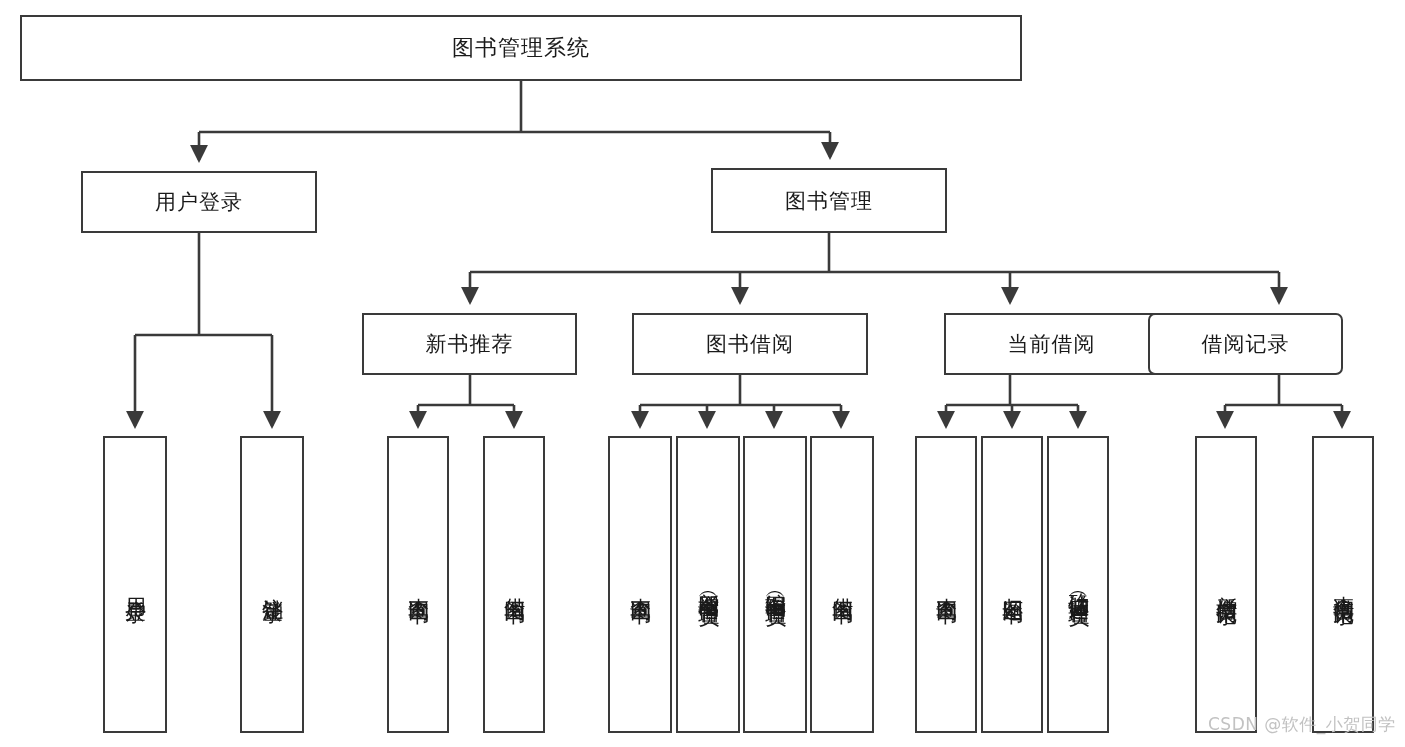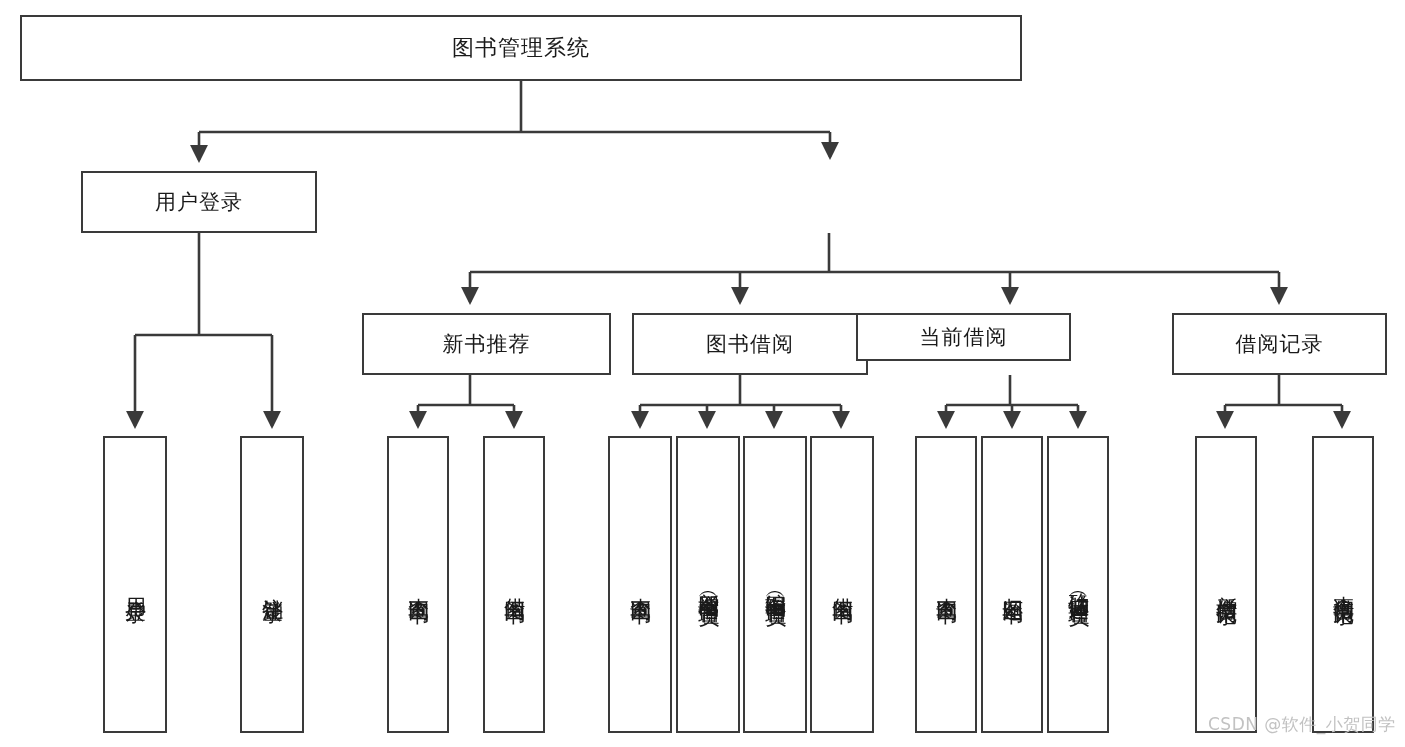--- a/index.html
+++ b/index.html
@@ -99,28 +99,29 @@
       <path d="M 1225 405 L 1342 405"></path>
       <path d="M 1225 405 L 1225 426" marker-end="url(#arrow)"></path>
       <path d="M 1342 405 L 1342 426" marker-end="url(#arrow)"></path>
     </g>
   </svg>
 
   <div class="node h root" style="left:20px;top:15px;width:1002px;height:66px;">图书管理系统</div>
 
   <div class="node h" style="left:81px;top:171px;width:236px;height:62px;">用户登录</div>
 
+  <div class="node h" style="left:711px;top:168px;width:236px;height:65px;">图书管理</div>
 
-  <div class="node h" style="left:362px;top:313px;width:249px;height:62px;">新书推荐</div>
+  <div class="node h" style="left:362px;top:313px;width:215px;height:62px;">新书推荐</div>
 
   <div class="node h" style="left:632px;top:313px;width:236px;height:62px;">图书借阅</div>
 
-  <div class="node h" style="left:856px;top:313px;width:215px;height:48px;">当前借阅</div>
+  <div class="node h" style="left:944px;top:313px;width:215px;height:62px;">当前借阅</div>
 
-  <div class="node h" style="left:1172px;top:313px;width:215px;height:62px;">借阅记录</div>
+  <div class="node h" style="left:1148px;top:313px;width:195px;height:62px;border-radius:7px;">借阅记录</div>
 
   <div class="node v" style="left:103px;top:436px;width:64px;height:297px;">
     <span class="vtext">用户登录</span>
   </div>
   <div class="node v" style="left:240px;top:436px;width:64px;height:297px;">
     <span class="vtext">注销登录</span>
   </div>
 
   <div class="node v" style="left:387px;top:436px;width:62px;height:297px;">
     <span class="vtext">查询图书</span>

